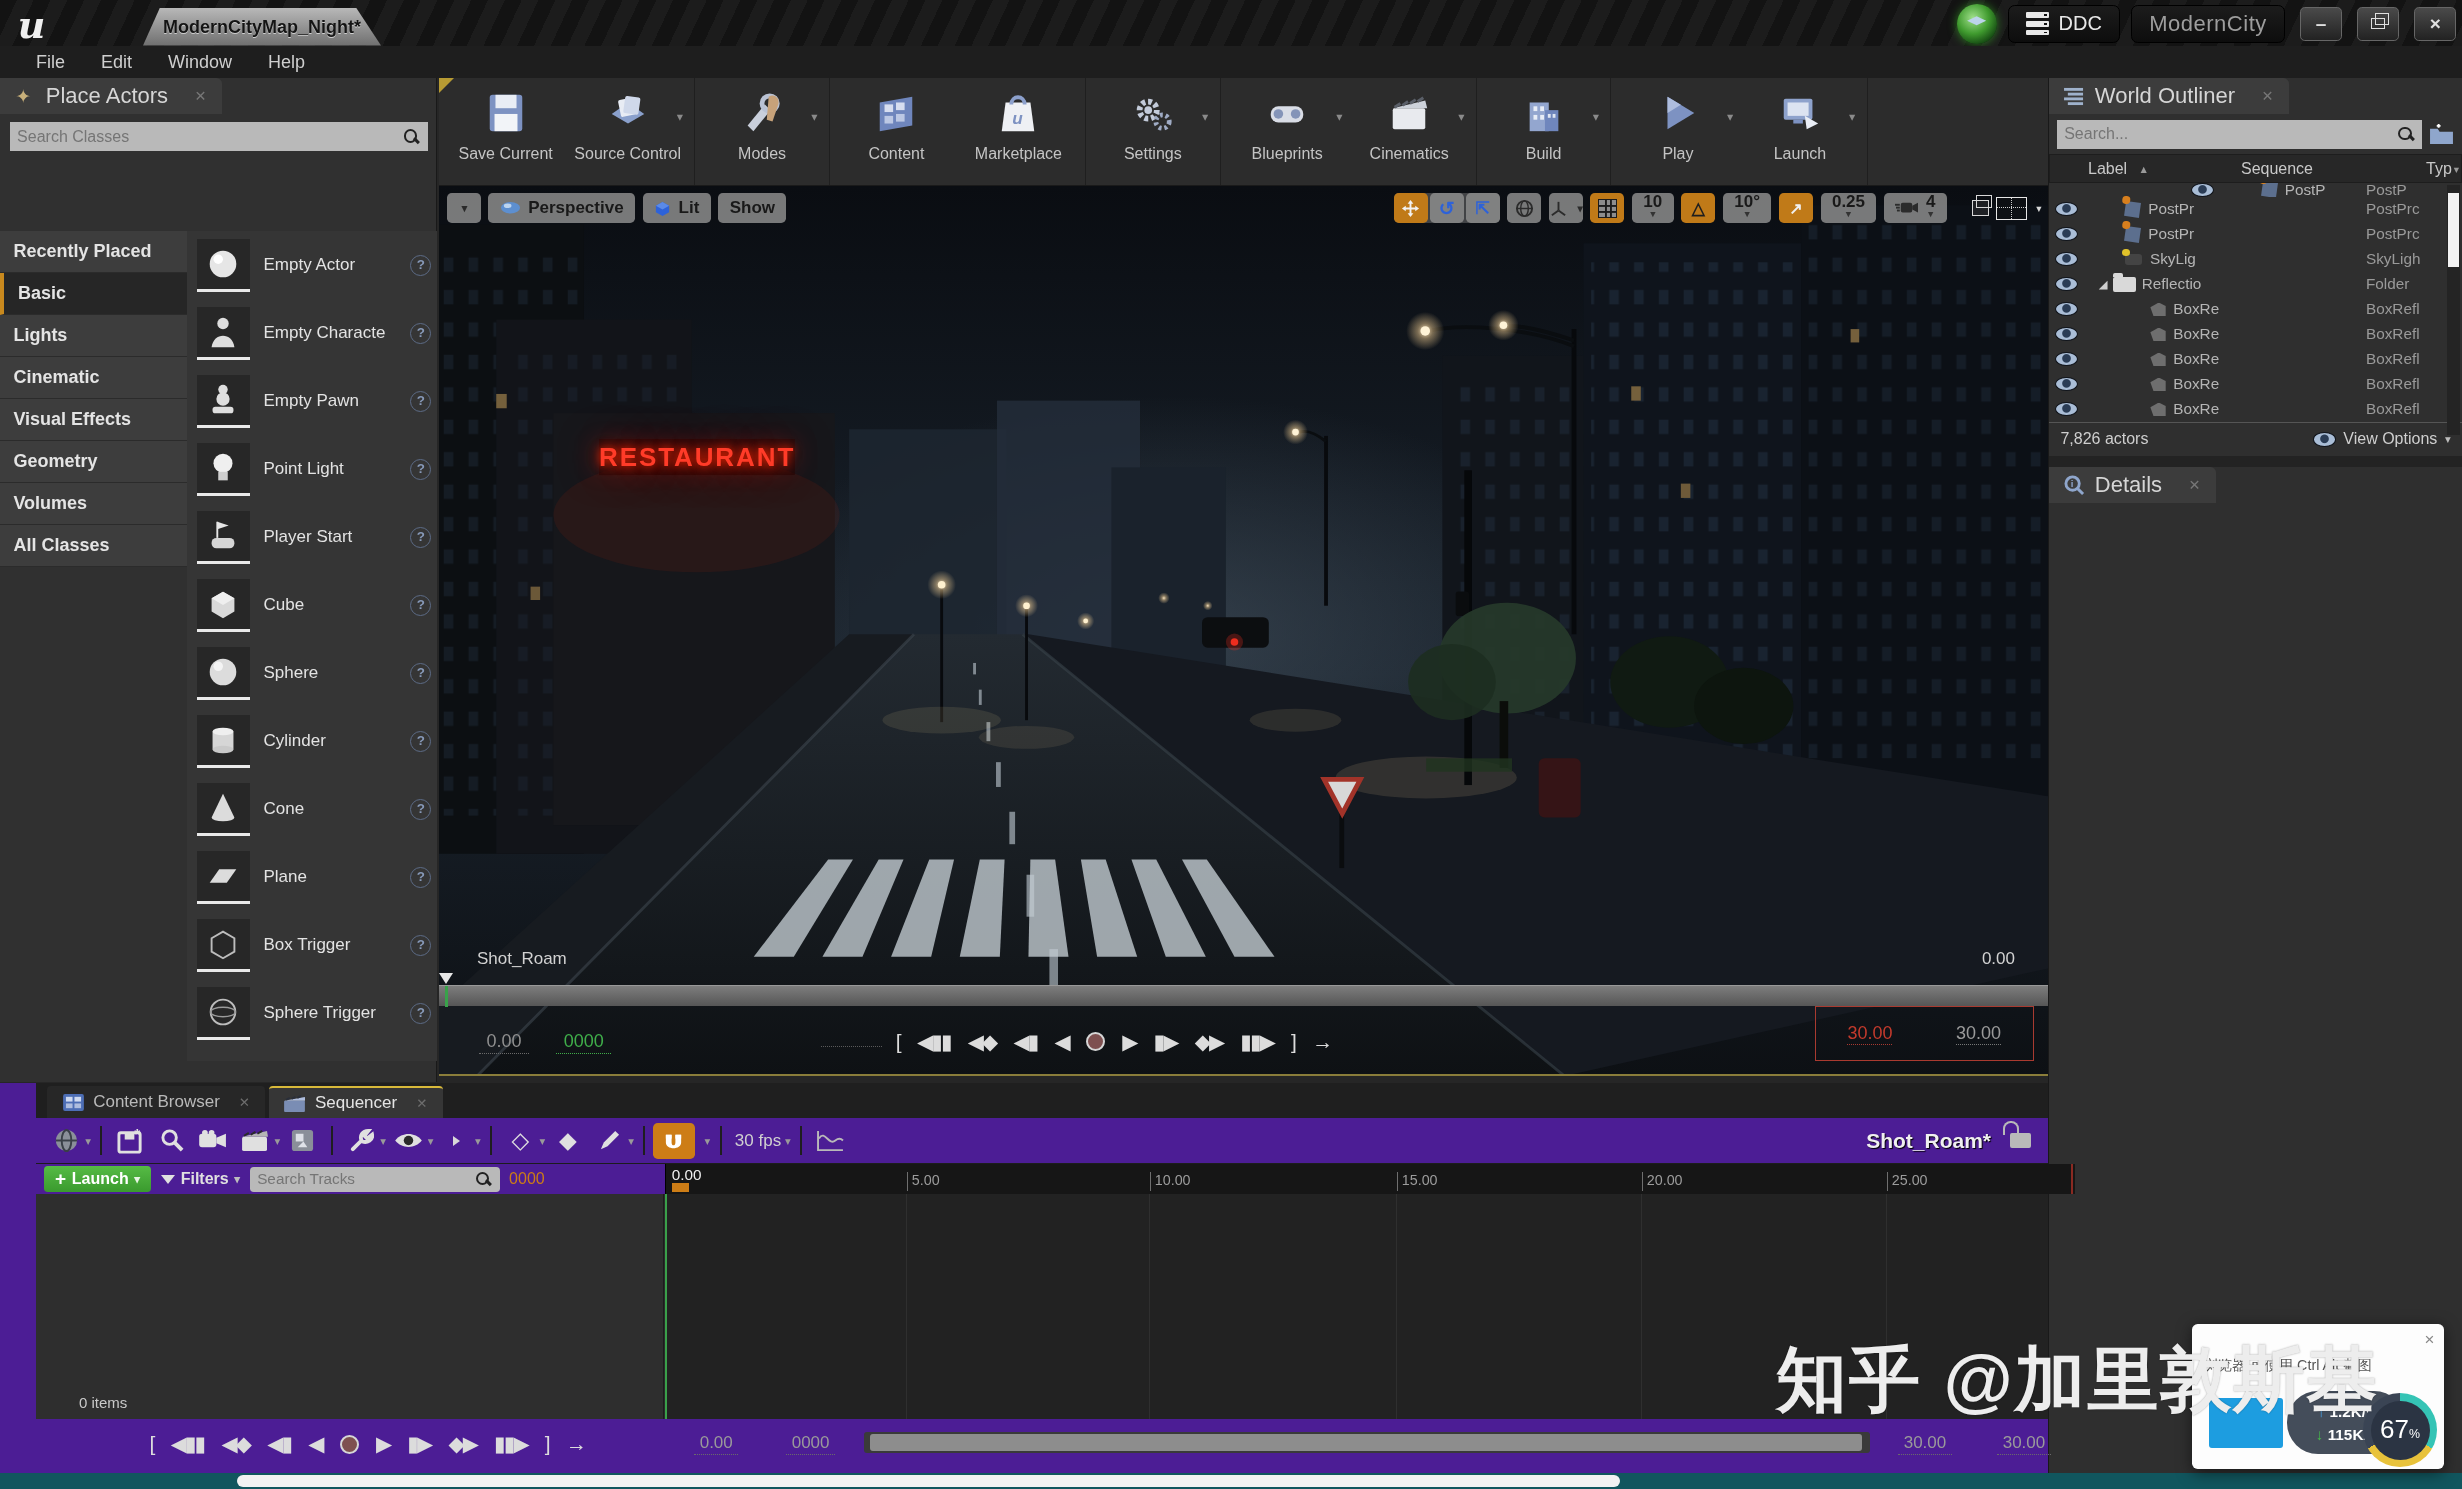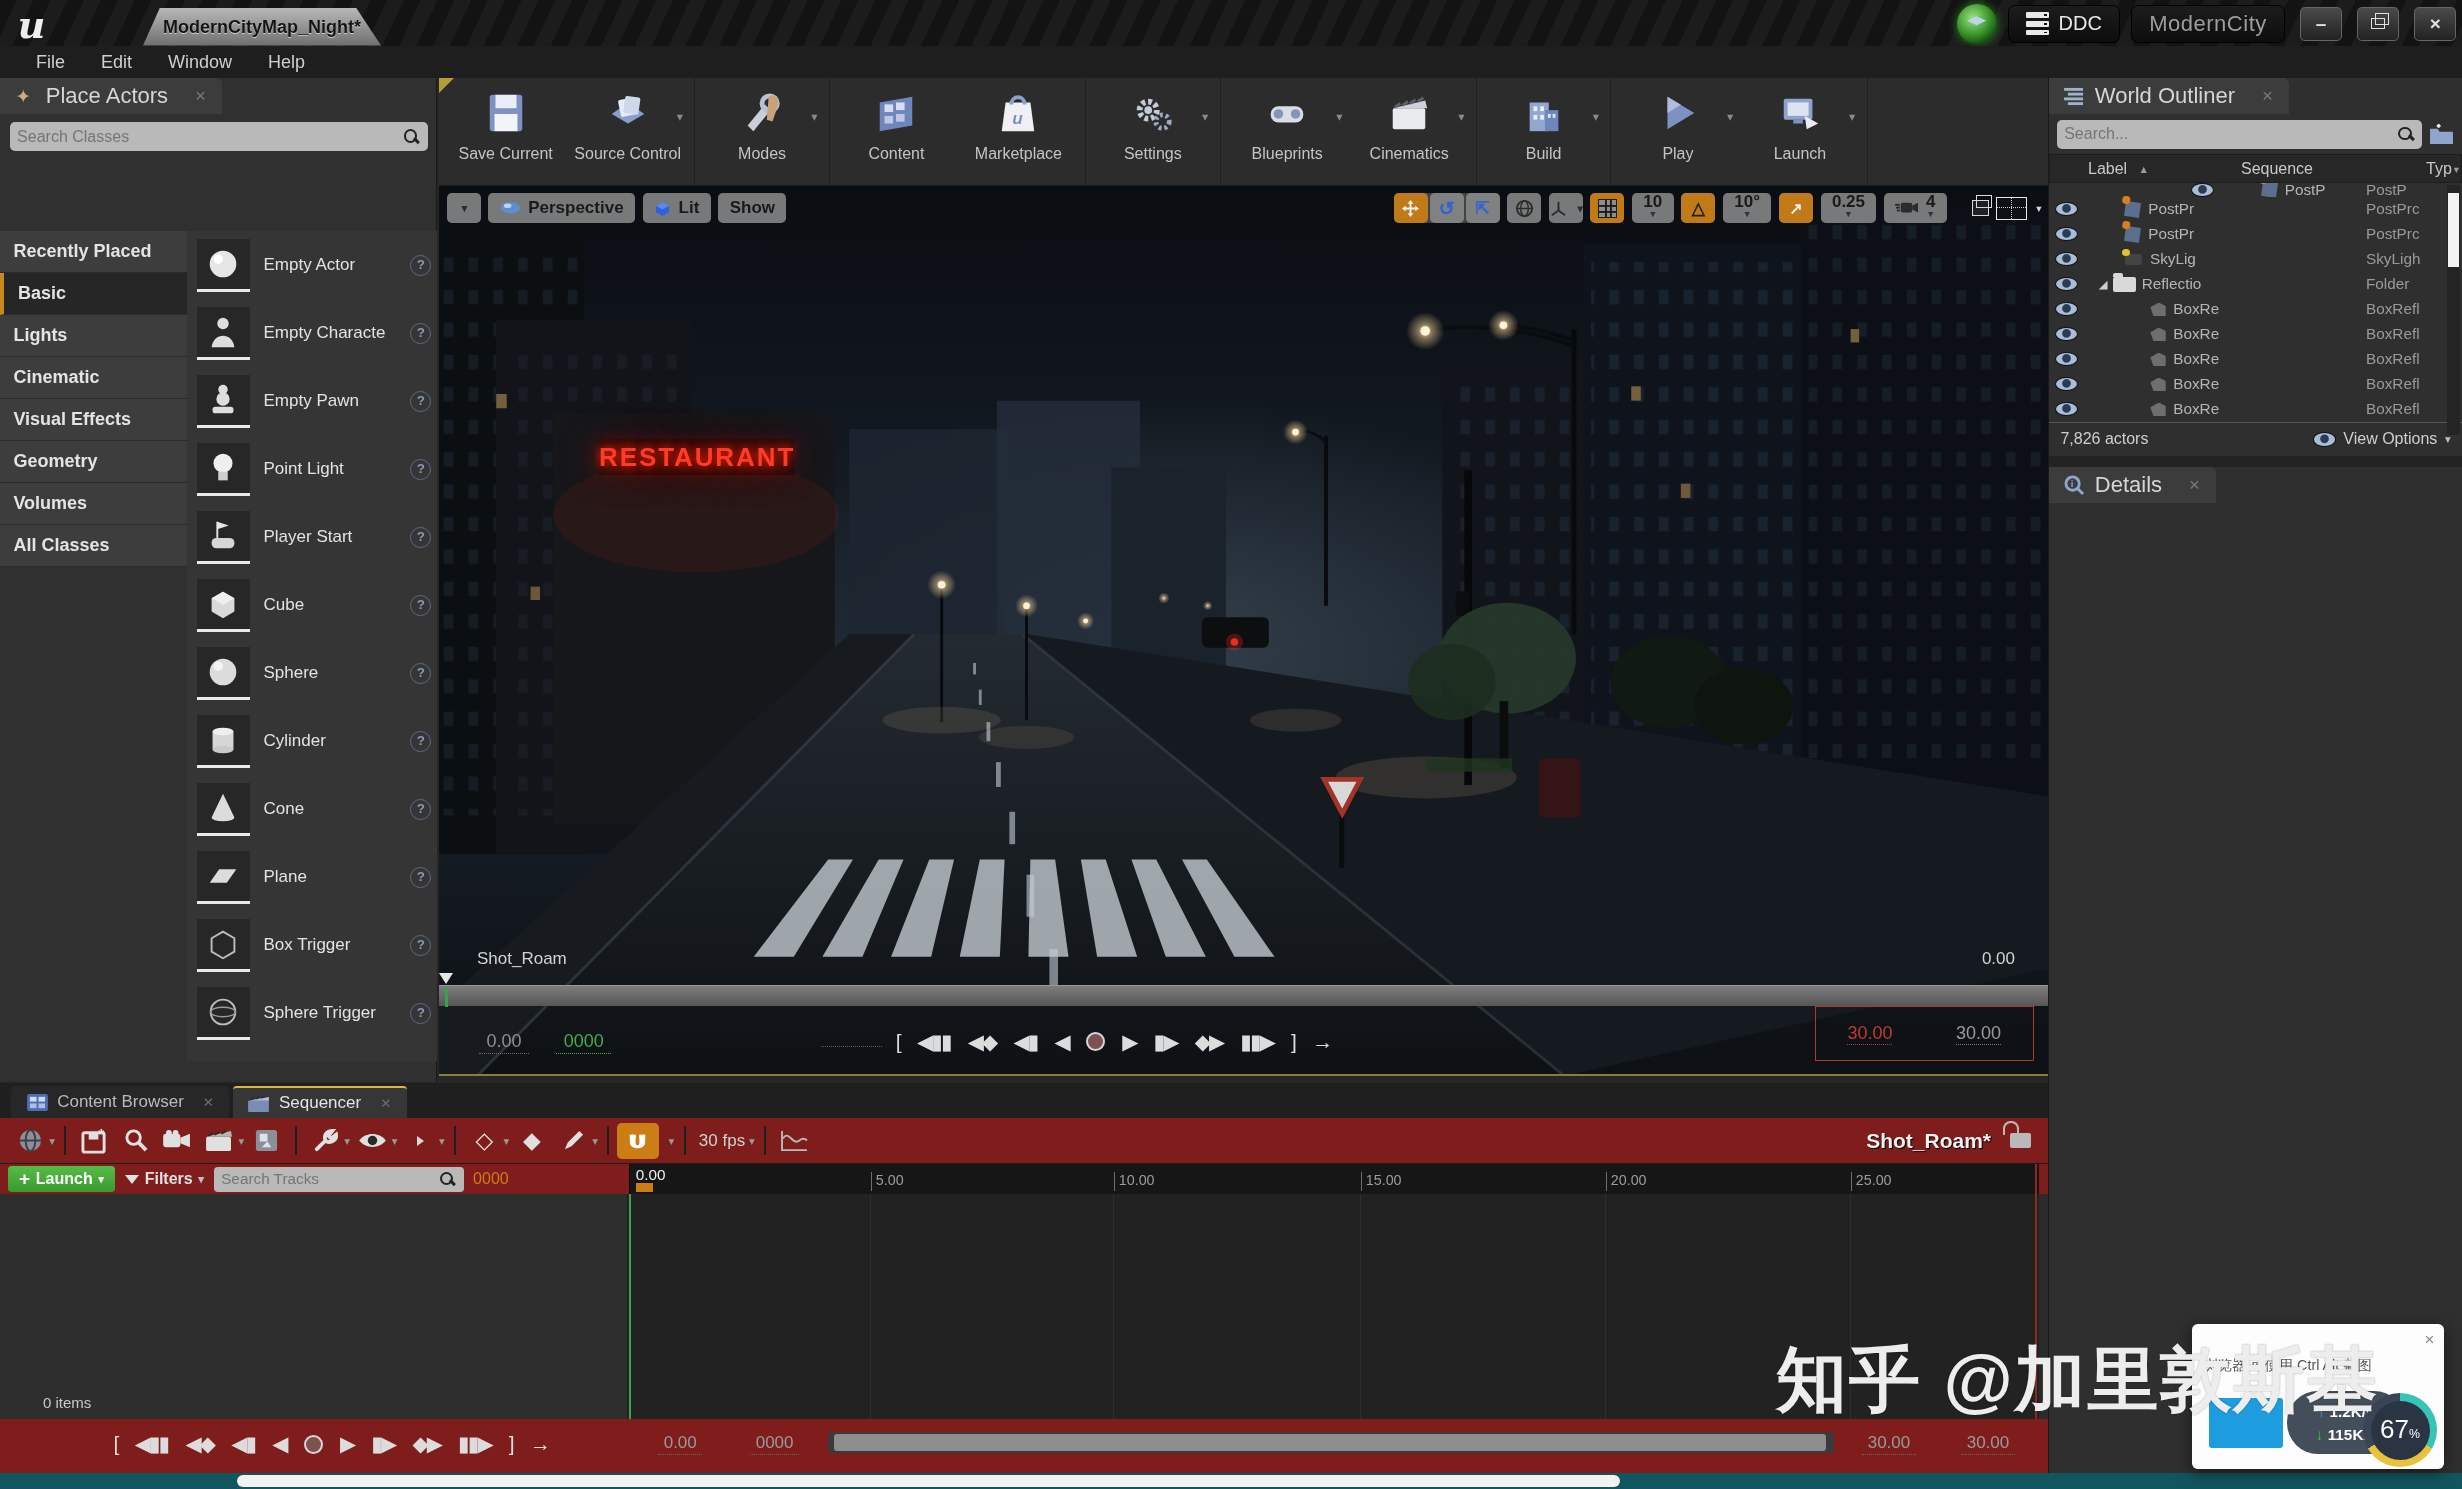--- a/index.html
+++ b/index.html
@@ -37,21 +37,21 @@
   
   .menubar { left:0; top:46px; width:2462px; height:32px; background:#1e1e1e; display:flex; align-items:center; }
   .menu-item { color:#cfcfcf; font-size:18px; margin-left:36px; }
 
   
   .place-panel { left:0; top:78px; width:437px; height:1004px; background:#303030; border-right:1.9px solid #191919; }
   .panel-tab { height:36px; background:#3c3c3c; display:inline-flex; align-items:center; gap:9.5px; padding:0 15.3px; border-top-right-radius:5.7px; }
   .panel-tab .t { color:#d6d6d6; font-size:22px; }
   .panel-tab .x { color:#777; font-size:14.3px; margin-left:17px; }
   .hand-icon { width:21px; height:21px; color:#c8b07a; font-size:19px; line-height:21px; }
-  .search-box { background:#b9b9b9; border-radius:5px; height:29px; display:flex; align-items:center; padding:0 7.6px; }
+  .search-box { background:#b9b9b9; border-radius:0; height:29px; display:flex; align-items:center; padding:0 7.6px; }
   .search-box input { flex:1; border:0; background:transparent; outline:none; font-size:16px; color:#3a3a3a; }
   .mag { width:17px; height:17px; position:relative; flex:0 0 17px; }
   .mag::before { content:""; position:absolute; left:1px; top:1px; width:9.5px; height:9.5px; border:2.9px solid #222; border-radius:50%; }
   .mag::after { content:""; position:absolute; left:10.5px; top:10.5px; width:6.7px; height:2.9px; background:#222; transform:rotate(45deg); }
   .cats { left:0; top:153px; width:187px; }
   .cat { height:42px; display:flex; align-items:center; padding-left:13.4px; color:#e4e4e4;
     font-size:18px; font-weight:bold; background:#3d3d3d; border-bottom:1px solid #2b2b2b; }
   .cat.sel { background:#262626; border-left:4.8px solid #c8891e; padding-left:14px; }
   .items { left:187px; top:153px; width:250px; height:830px; background:#353535; }
   .actor-row { height:68px; display:flex; align-items:center; gap:14px; padding-left:9.5px; }
@@ -125,21 +125,21 @@
   .pp-ic { width:15.3px; height:15.3px; background:#5c6f8e; transform:rotate(8deg); position:relative; margin-right:7.6px; }
   .pp-ic.dot::before { content:""; position:absolute; left:-3.8px; top:-4.8px; width:7.6px; height:7.6px; border-radius:50%; background:#d77f1e; }
   .sky-ic { width:17px; height:11.4px; background:#444; border-radius:2.9px; position:relative; margin-right:7.6px; }
   .sky-ic::before { content:""; position:absolute; left:-2.9px; top:-4.8px; width:7.6px; height:7.6px; border-radius:50%; background:#e0c22a; }
   .box-ic { width:15.3px; height:13.4px; background:#6e6e6e; clip-path:polygon(0 35%,55% 0,100% 25%,100% 100%,20% 100%); margin-right:7.6px; }
   .wo-scroll { position:absolute; right:1.9px; top:107px; width:13.4px; height:250px; background:#242424; }
   .wo-thumb { position:absolute; left:1px; top:7.6px; width:11.4px; height:74px; background:#f2f2f2; }
   .details-msg { color:#9f9f9f; font-size:17px; text-align:center; }
 
   
-  .seq-panel { left:0; top:1083px; width:2048px; height:390px; background:#7f1d1d; }
+  .seq-panel { left:0; top:1083px; width:2048px; height:390px; background:#4c1d95;padding-left:36px; }
   .seq-tabs { height:35px; background:#1f1f1f; display:flex; align-items:flex-end; gap:3.8px; padding-left:11.4px; }
   .stab { height:32px; display:flex; align-items:center; gap:9.5px; padding:0 15.3px; background:#272727; color:#b9b9b9; font-size:17px; border-radius:3.8px 3.8px 0 0; }
   .stab.active { background:#363636; border-top:2.9px solid #d8b93a; color:#e4e4e4; }
   .stab .x { color:#6d6d6d; font-size:13.4px; margin-left:9.5px; }
   .seq-toolbar { height:46px; display:flex; align-items:center; padding:0 9.5px; border-bottom:1px solid #1c1c1c; position:relative; }
   .sic { width:32px; height:32px; display:flex; align-items:center; justify-content:center; color:#e0e0e0; margin:0 4.8px; }
   .sic svg { display:block; }
   .scaret { color:#9a9a9a; font-size:11.4px; margin:0 1.9px 0 -1.9px; }
   .ssep { width:1.9px; height:29px; background:#1e1e1e; margin:0 7.6px; }
   .magnet-btn { width:42px; height:36px; background:#cd7d16; border-radius:4.8px; display:flex; align-items:center; justify-content:center; }

